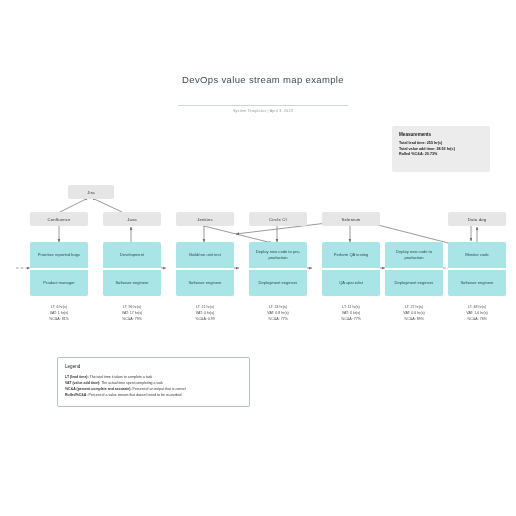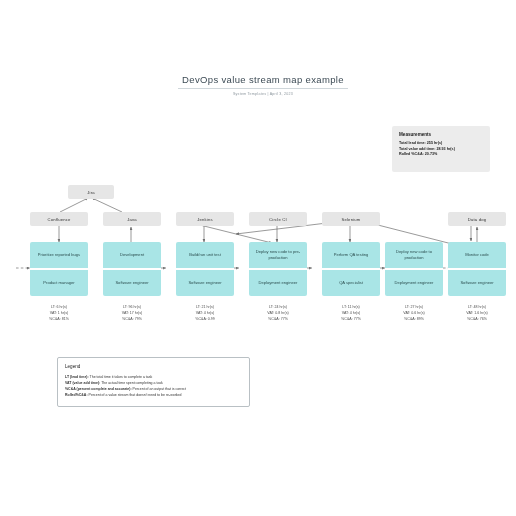--- a/index.html
+++ b/index.html
@@ -7,21 +7,21 @@
     width:516px;height:516px;background:#ffffff;
     font-family:"Liberation Sans","DejaVu Sans",sans-serif;
     color:#2b2b2b;position:relative;overflow:hidden;
   }
   #canvas{position:absolute;left:0;top:0;width:516px;height:516px;}
 
   
   .title-wrap{position:absolute;left:178px;top:74px;width:170px;text-align:center;}
   .title{
     font-size:9.5px;letter-spacing:.35px;color:#3d4b55;
-    padding-bottom:3px;border-bottom:1px solid #cfd6da;
+    padding-bottom:20px;border-bottom:1px solid #cfd6da;
   }
   .subtitle{
     margin-top:3px;font-size:3.6px;letter-spacing:.25px;color:#8d979e;
     white-space:nowrap;
   }
 
   
   .measurements{
     position:absolute;left:392px;top:126px;width:98px;height:46px;
     background:#ececec;border-radius:2px;padding:6px 7px;box-sizing:border-box;

